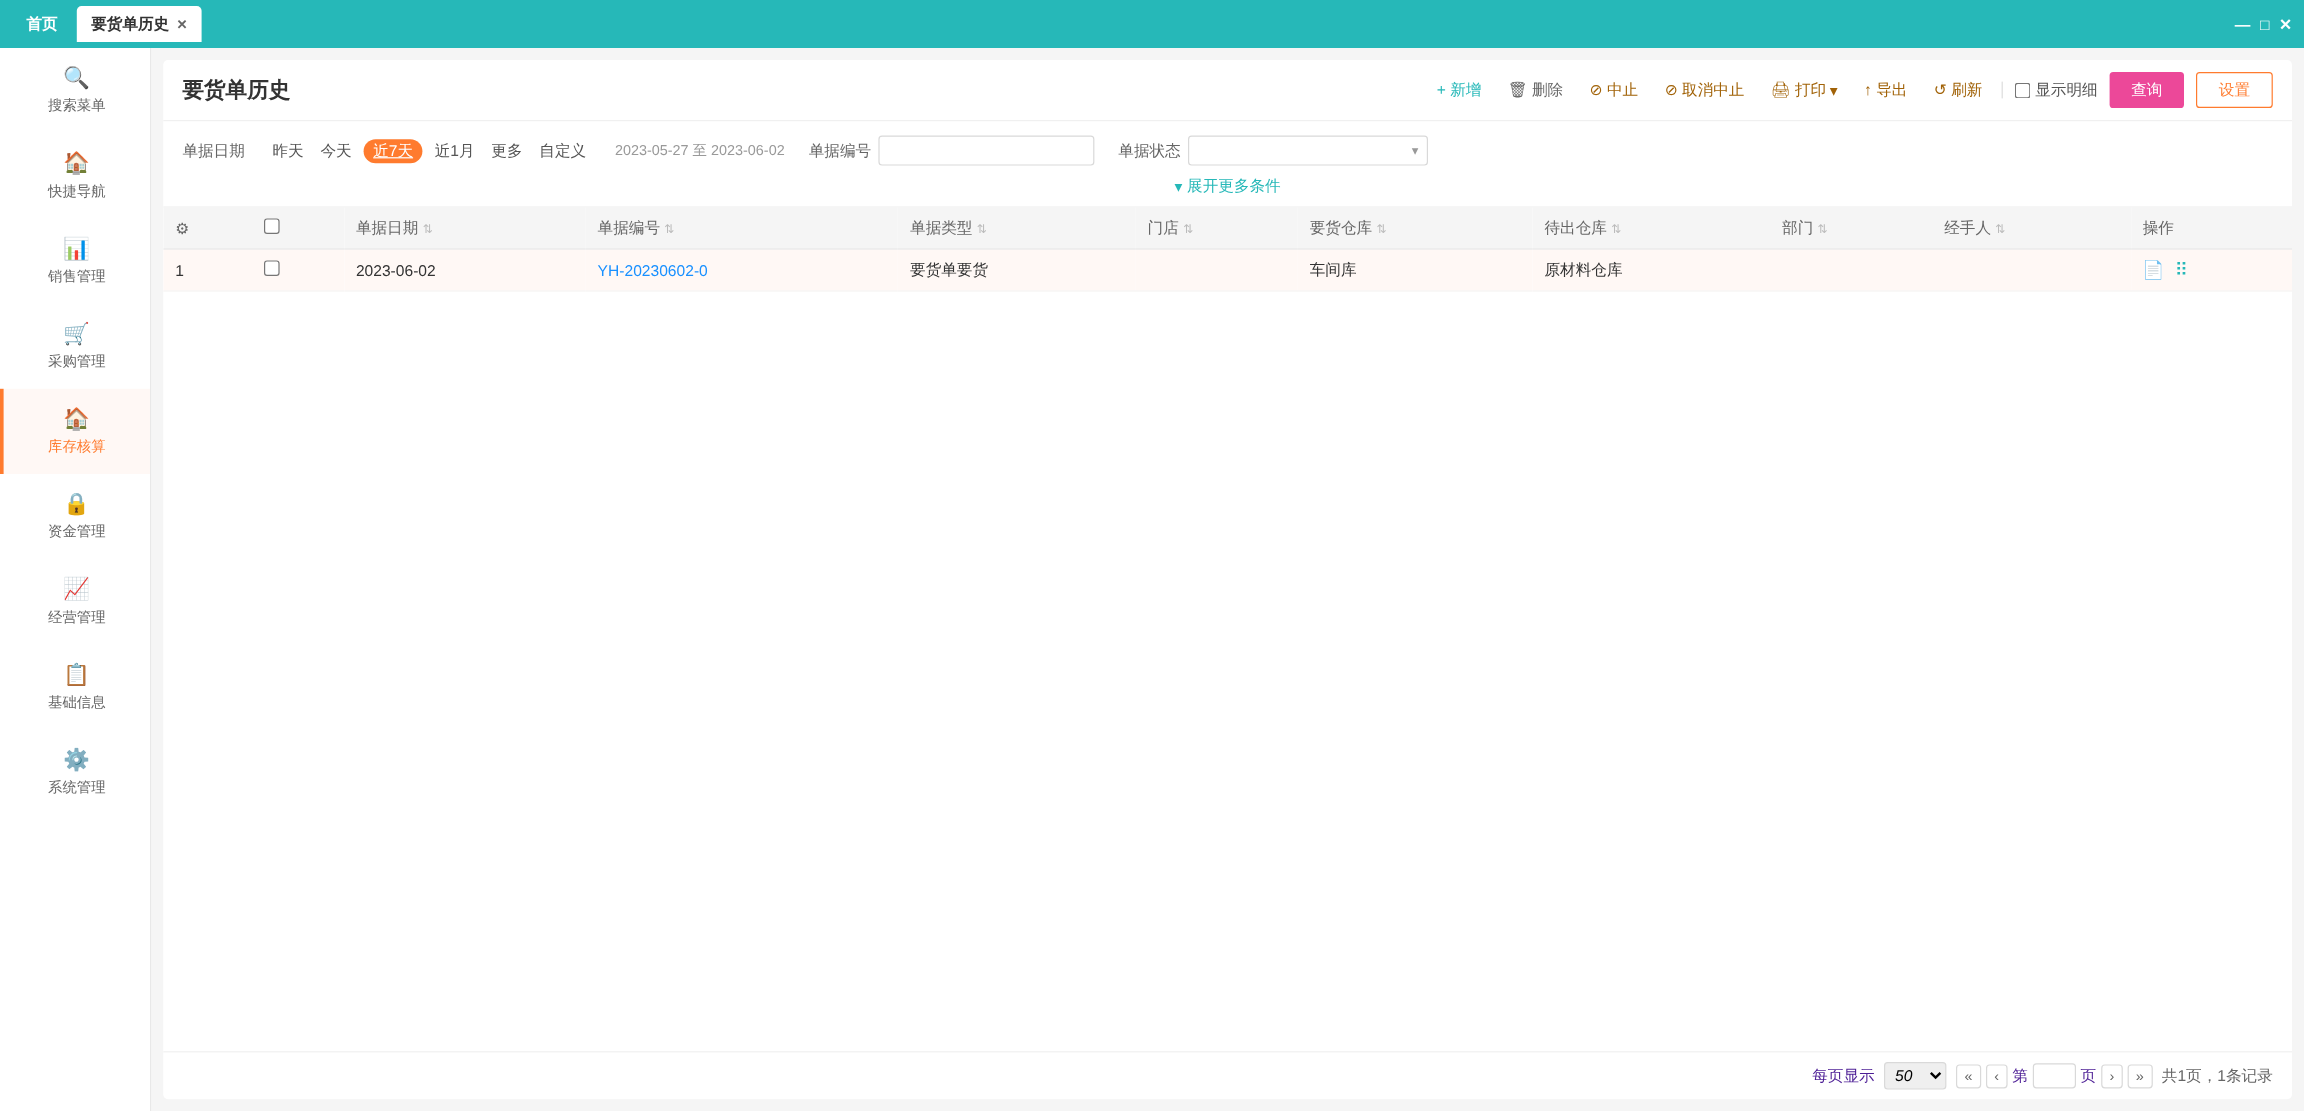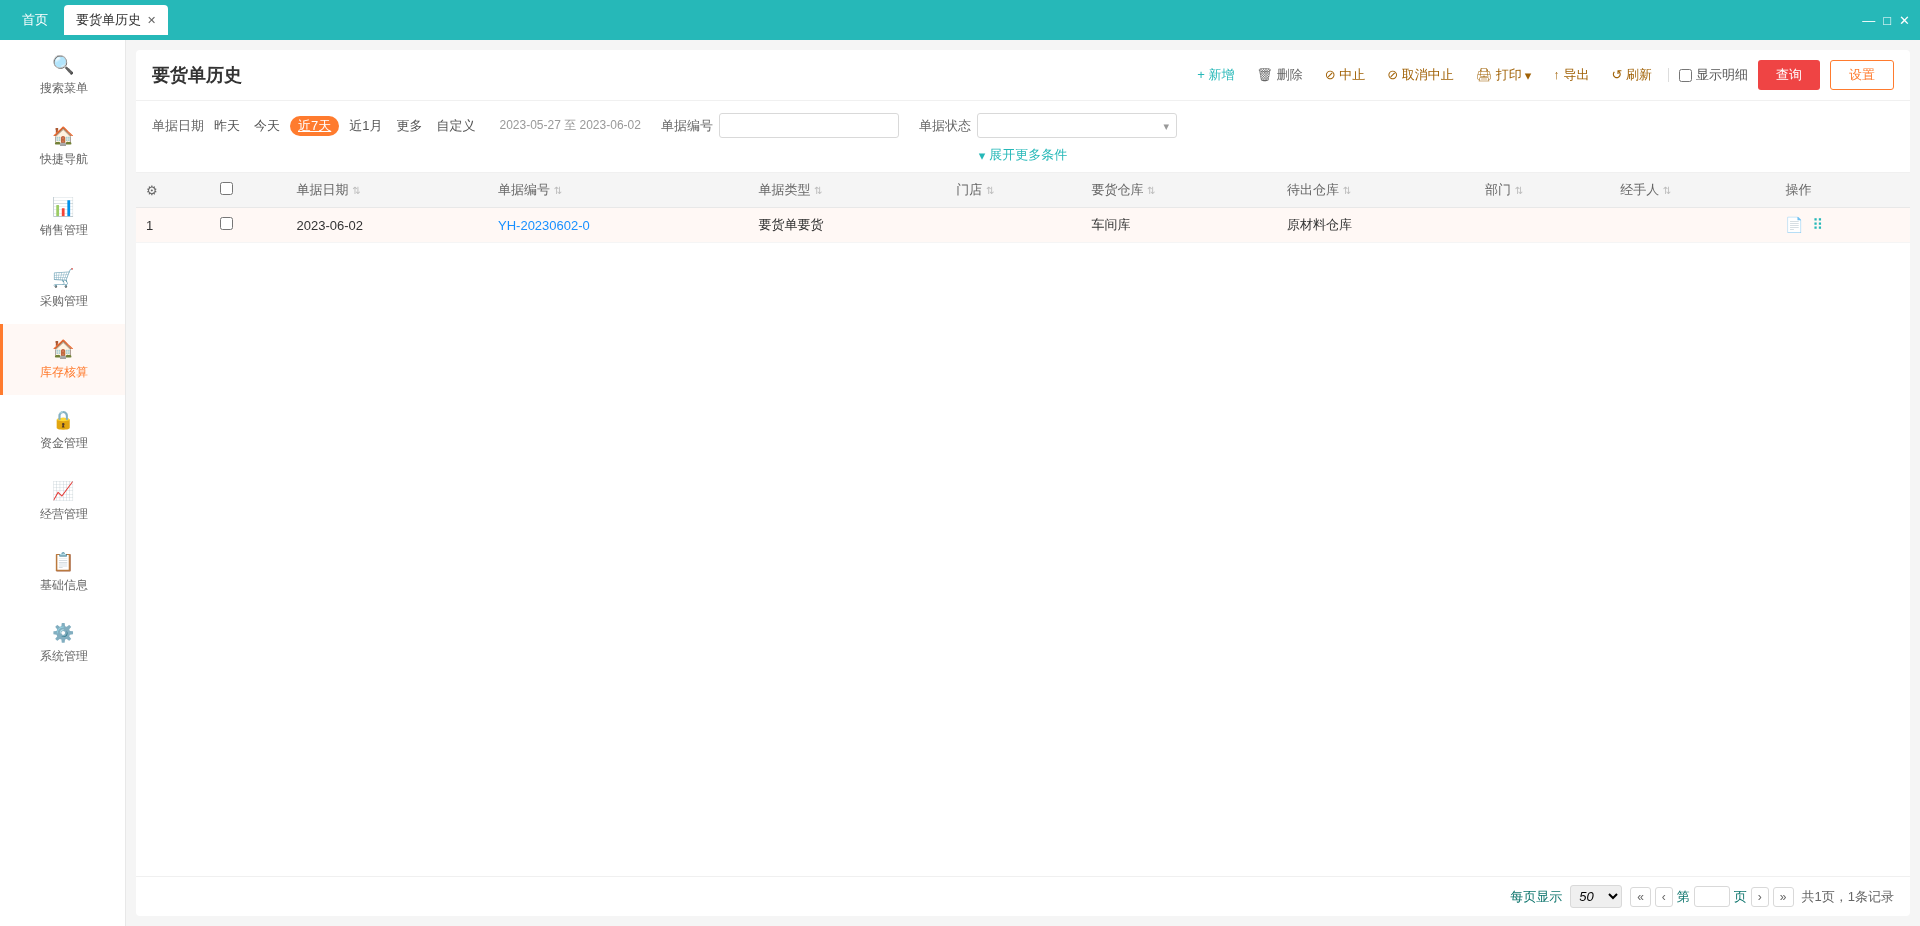--- a/index.html
+++ b/index.html
@@ -7,20 +7,21 @@
 
     
     .top-bar {
       height: 40px;
       background: #26b8b8;
       display: flex;
       align-items: center;
       padding: 0 10px;
       gap: 4px;
       flex-shrink: 0;
+      font-weight: bold;
     }
     .top-bar .tab {
       display: flex;
       align-items: center;
       height: 30px;
       padding: 0 12px;
       border-radius: 4px 4px 0 0;
       cursor: pointer;
       color: #fff;
       font-size: 13px;
@@ -124,21 +125,21 @@
       gap: 3px;
       font-size: 13px;
       color: #a16207;
       cursor: pointer;
       padding: 4px 6px;
       border-radius: 3px;
     }
     .toolbar-btn.new-btn { color: #26b8b8; }
     .toolbar-btn.del-btn { color: #666; }
     .btn-primary {
-      background: #ef4444;
+      background: #ec4899;
       color: #fff;
       border: none;
       padding: 6px 18px;
       border-radius: 3px;
       cursor: pointer;
       font-size: 13px;
     }
     .btn-secondary {
       background: #fff;
       color: #ff7b2e;
@@ -175,20 +176,21 @@
     }
     .filter-label {
       color: #666;
       white-space: nowrap;
       font-size: 13px;
     }
     .date-shortcuts {
       display: flex;
       gap: 6px;
       align-items: flex-start;
+      margin-left: 13px;
     }
     .date-shortcut {
       color: #555;
       cursor: pointer;
       font-size: 13px;
       padding: 1px 4px;
       border-radius: 2px;
     }
     .date-shortcut.active {
       background: #ff7b2e;
@@ -309,21 +311,21 @@
     .pagination {
       display: flex;
       align-items: center;
       justify-content: flex-end;
       padding: 8px 16px;
       border-top: 1px solid #f0f0f0;
       gap: 8px;
       flex-shrink: 0;
     }
     .pagination-label {
-      color: #0f766e;
+      color: #4c1d95;
       font-size: 13px;
     }
     .page-size-select {
       border: 1px solid #d9d9d9;
       border-radius: 3px;
       padding: 2px 4px;
       font-size: 13px;
       font-style: italic;
     }
     .page-nav {

